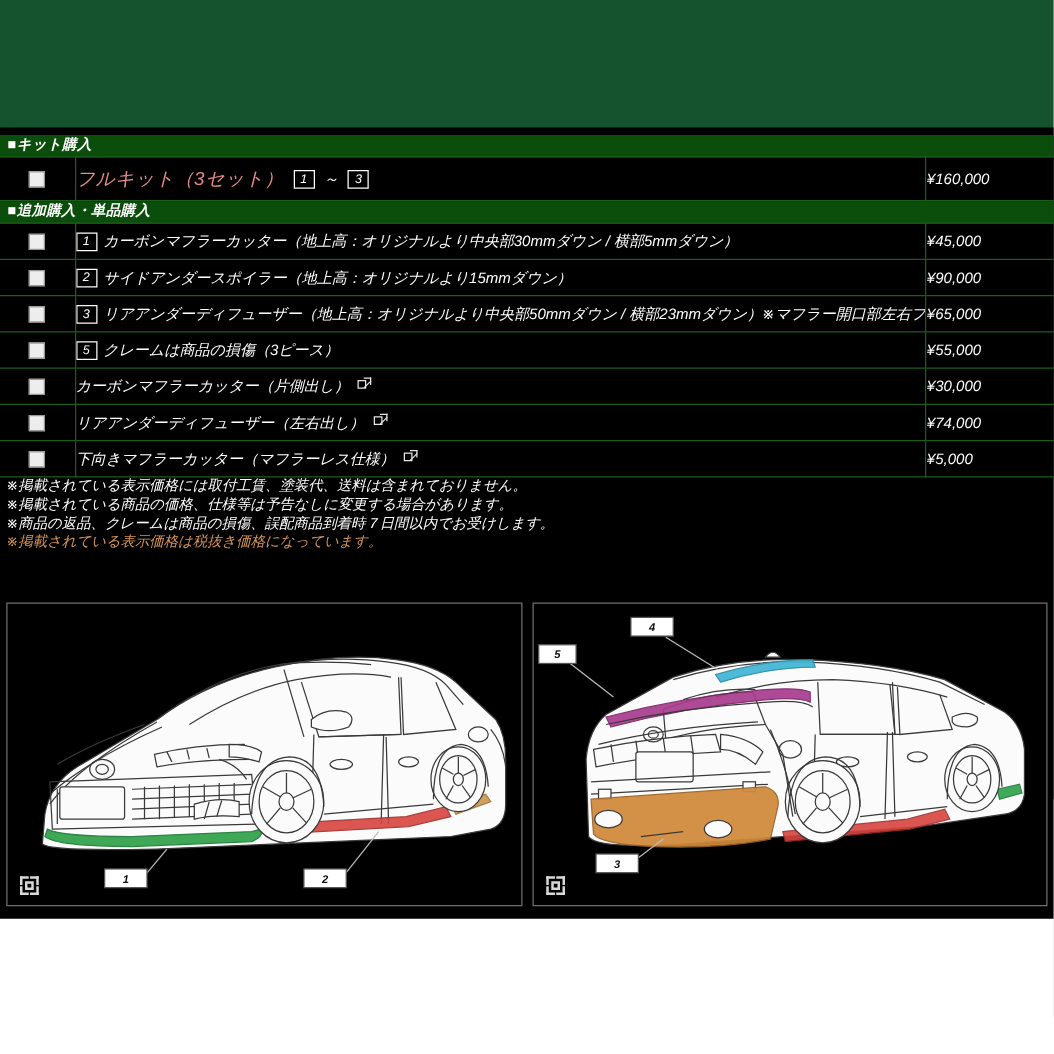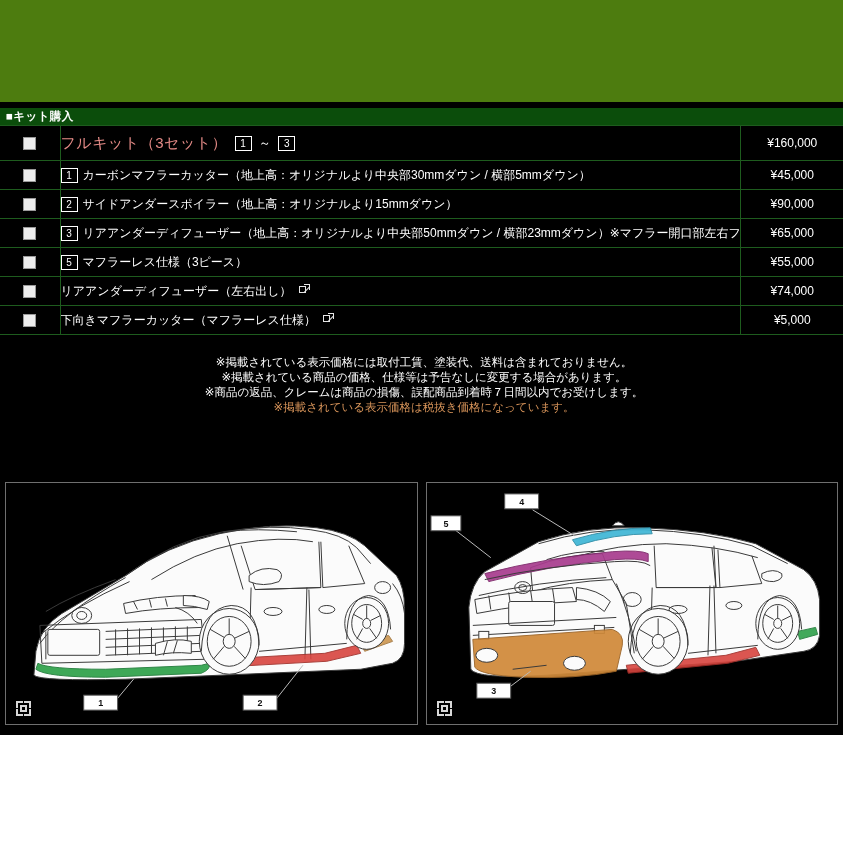--- a/index.html
+++ b/index.html
@@ -12,21 +12,22 @@
   }
   body {
     font-family: "Liberation Sans", "DejaVu Sans", sans-serif;
     -webkit-font-smoothing: antialiased;
   }
 
   #page {
     position: relative;
     width: 843px;
     height: 639px;
-    background: #4d7c0f;
+    background: #14532d;
+    font-style: italic;
   }
 
   
   #content {
     position: absolute;
     left: 0;
     top: 102px;
     width: 843px;
     height: 633px;
     background: #000000;
@@ -70,21 +71,21 @@
     border-right: 1px solid #1e5c1e;
   }
   .c-name {
     padding-left: 10px;
     border-right: 1px solid #1e5c1e;
     white-space: nowrap;
     overflow: hidden;
   }
   .c-price {
     width: 102px;
-    text-align: center;
+    text-align: left;
     padding-right: 12px;
     font-size: 12px;
     white-space: nowrap;
   }
 
   .cb {
     display: inline-block;
     width: 11px;
     height: 11px;
     background: #ededed;
@@ -154,26 +155,25 @@
     position: absolute;
     left: -1px; top: 4px;
     width: 8px; height: 1px;
     background: #e6e6e6;
     transform: rotate(-45deg);
     transform-origin: center;
   }
 
   
   .notes {
-    margin-top: 20px;
+    margin-top: 0;
     padding-left: 5px;
     color: #ffffff;
     font-size: 11.5px;
     line-height: 15px;
-    text-align: center;
   }
   .notes div { white-space: nowrap; }
   .notes .warn { color: #d9955a; }
 
   
   .panels {
     position: absolute;
     left: 5px;
     top: 380px;
     width: 833px;
@@ -255,42 +255,50 @@
           </td>
           <td class="c-name">
             <span class="kitname">フルキット（3セット）</span>
             <span class="numbox inline2">1</span>
             <span class="tilde">～</span>
             <span class="numbox inline2">3</span>
           </td>
           <td class="c-price">¥160,000</td>
         </tr>
 
+        <tr class="sec-head">
+          <td colspan="3"><span>■追加購入・単品購入</span></td>
+        </tr>
 
         </tbody>
         <tbody id="item-rows">
           <tr class="row">
             <td class="c-check"><span class="cb"></span></td>
             <td class="c-name"><span class="numbox">1</span><span class="lbl">カーボンマフラーカッター（地上高：オリジナルより中央部30mmダウン / 横部5mmダウン）</span></td>
             <td class="c-price">¥45,000</td>
           </tr>
           <tr class="row">
             <td class="c-check"><span class="cb"></span></td>
             <td class="c-name"><span class="numbox">2</span><span class="lbl">サイドアンダースポイラー（地上高：オリジナルより15mmダウン）</span></td>
             <td class="c-price">¥90,000</td>
           </tr>
           <tr class="row">
             <td class="c-check"><span class="cb"></span></td>
             <td class="c-name"><span class="numbox">3</span><span class="lbl">リアアンダーディフューザー（地上高：オリジナルより中央部50mmダウン / 横部23mmダウン）※マフラー開口部左右フタ付</span></td>
             <td class="c-price">¥65,000</td>
           </tr>
           <tr class="row">
             <td class="c-check"><span class="cb"></span></td>
-            <td class="c-name"><span class="numbox">5</span><span class="lbl">マフラーレス仕様（3ピース）</span></td>
+            <td class="c-name"><span class="numbox">5</span><span class="lbl">クレームは商品の損傷（3ピース）</span></td>
             <td class="c-price">¥55,000</td>
+          </tr>
+          <tr class="row">
+            <td class="c-check"><span class="cb"></span></td>
+            <td class="c-name"><span class="lbl">カーボンマフラーカッター（片側出し）</span><span class="extlink"><i></i><b></b></span></td>
+            <td class="c-price">¥30,000</td>
           </tr>
           <tr class="row">
             <td class="c-check"><span class="cb"></span></td>
             <td class="c-name"><span class="lbl">リアアンダーディフューザー（左右出し）</span><span class="extlink"><i></i><b></b></span></td>
             <td class="c-price">¥74,000</td>
           </tr>
           <tr class="row">
             <td class="c-check"><span class="cb"></span></td>
             <td class="c-name"><span class="lbl">下向きマフラーカッター（マフラーレス仕様）</span><span class="extlink"><i></i><b></b></span></td>
             <td class="c-price">¥5,000</td>

